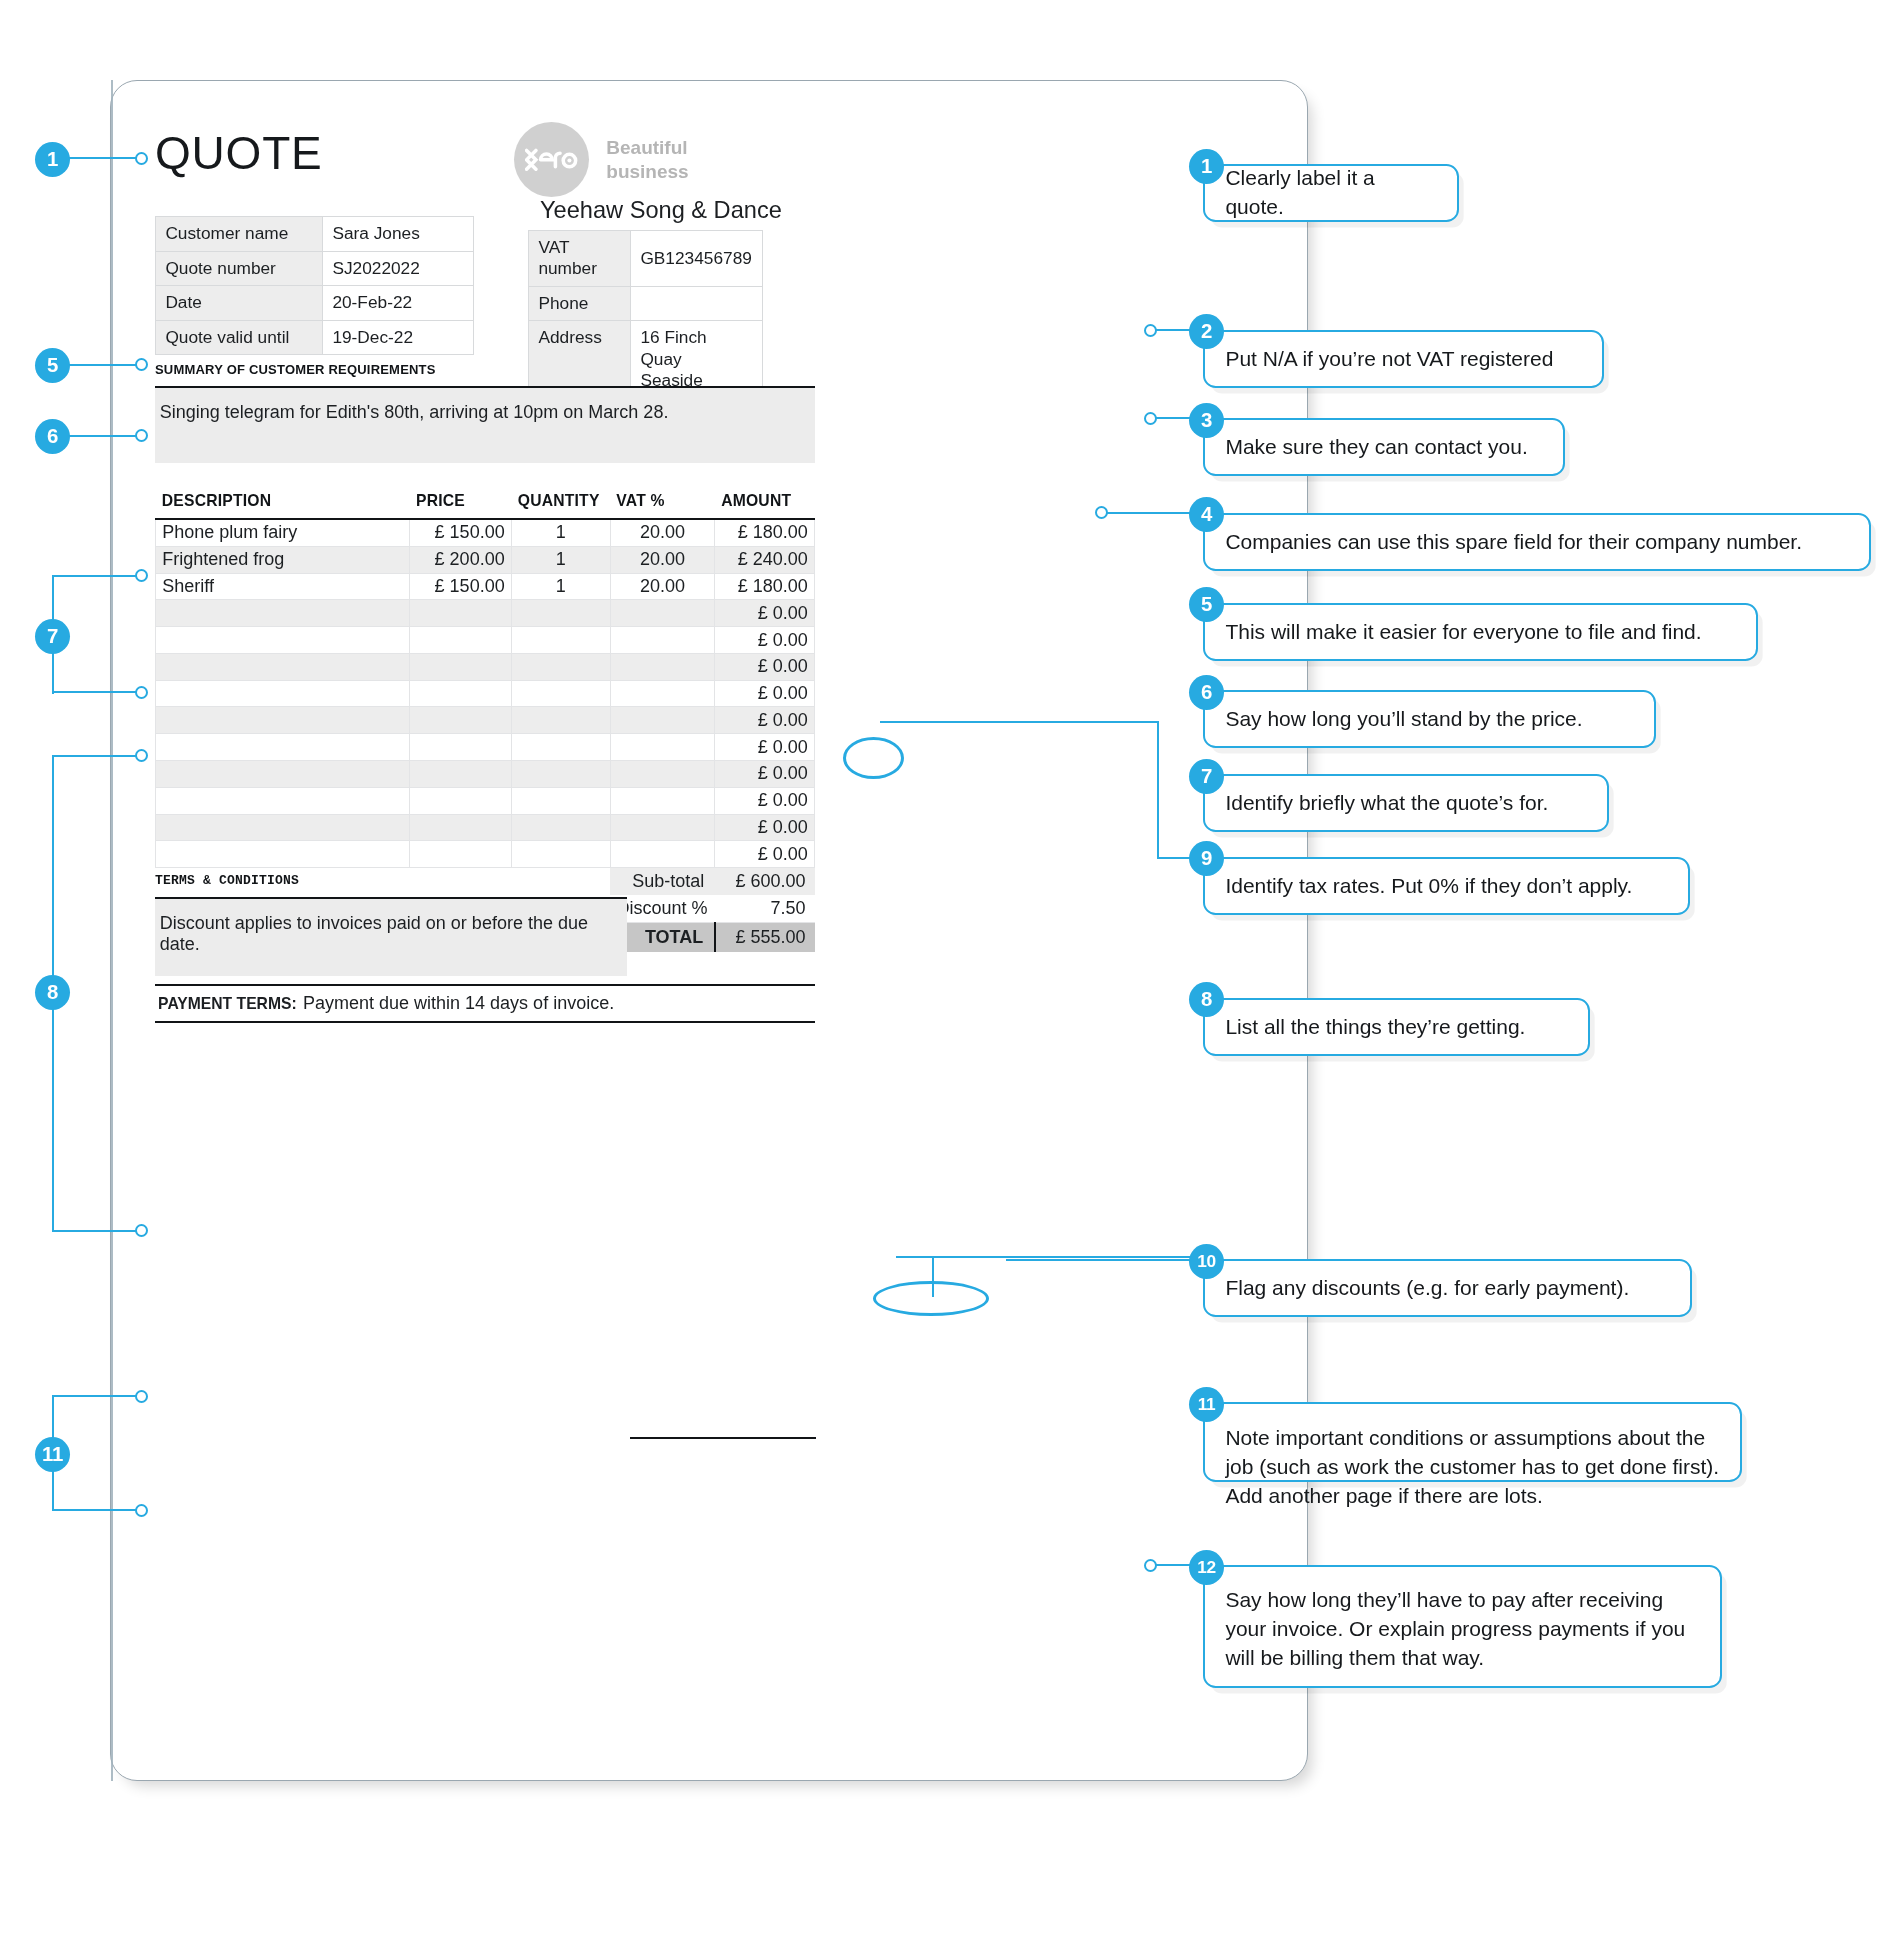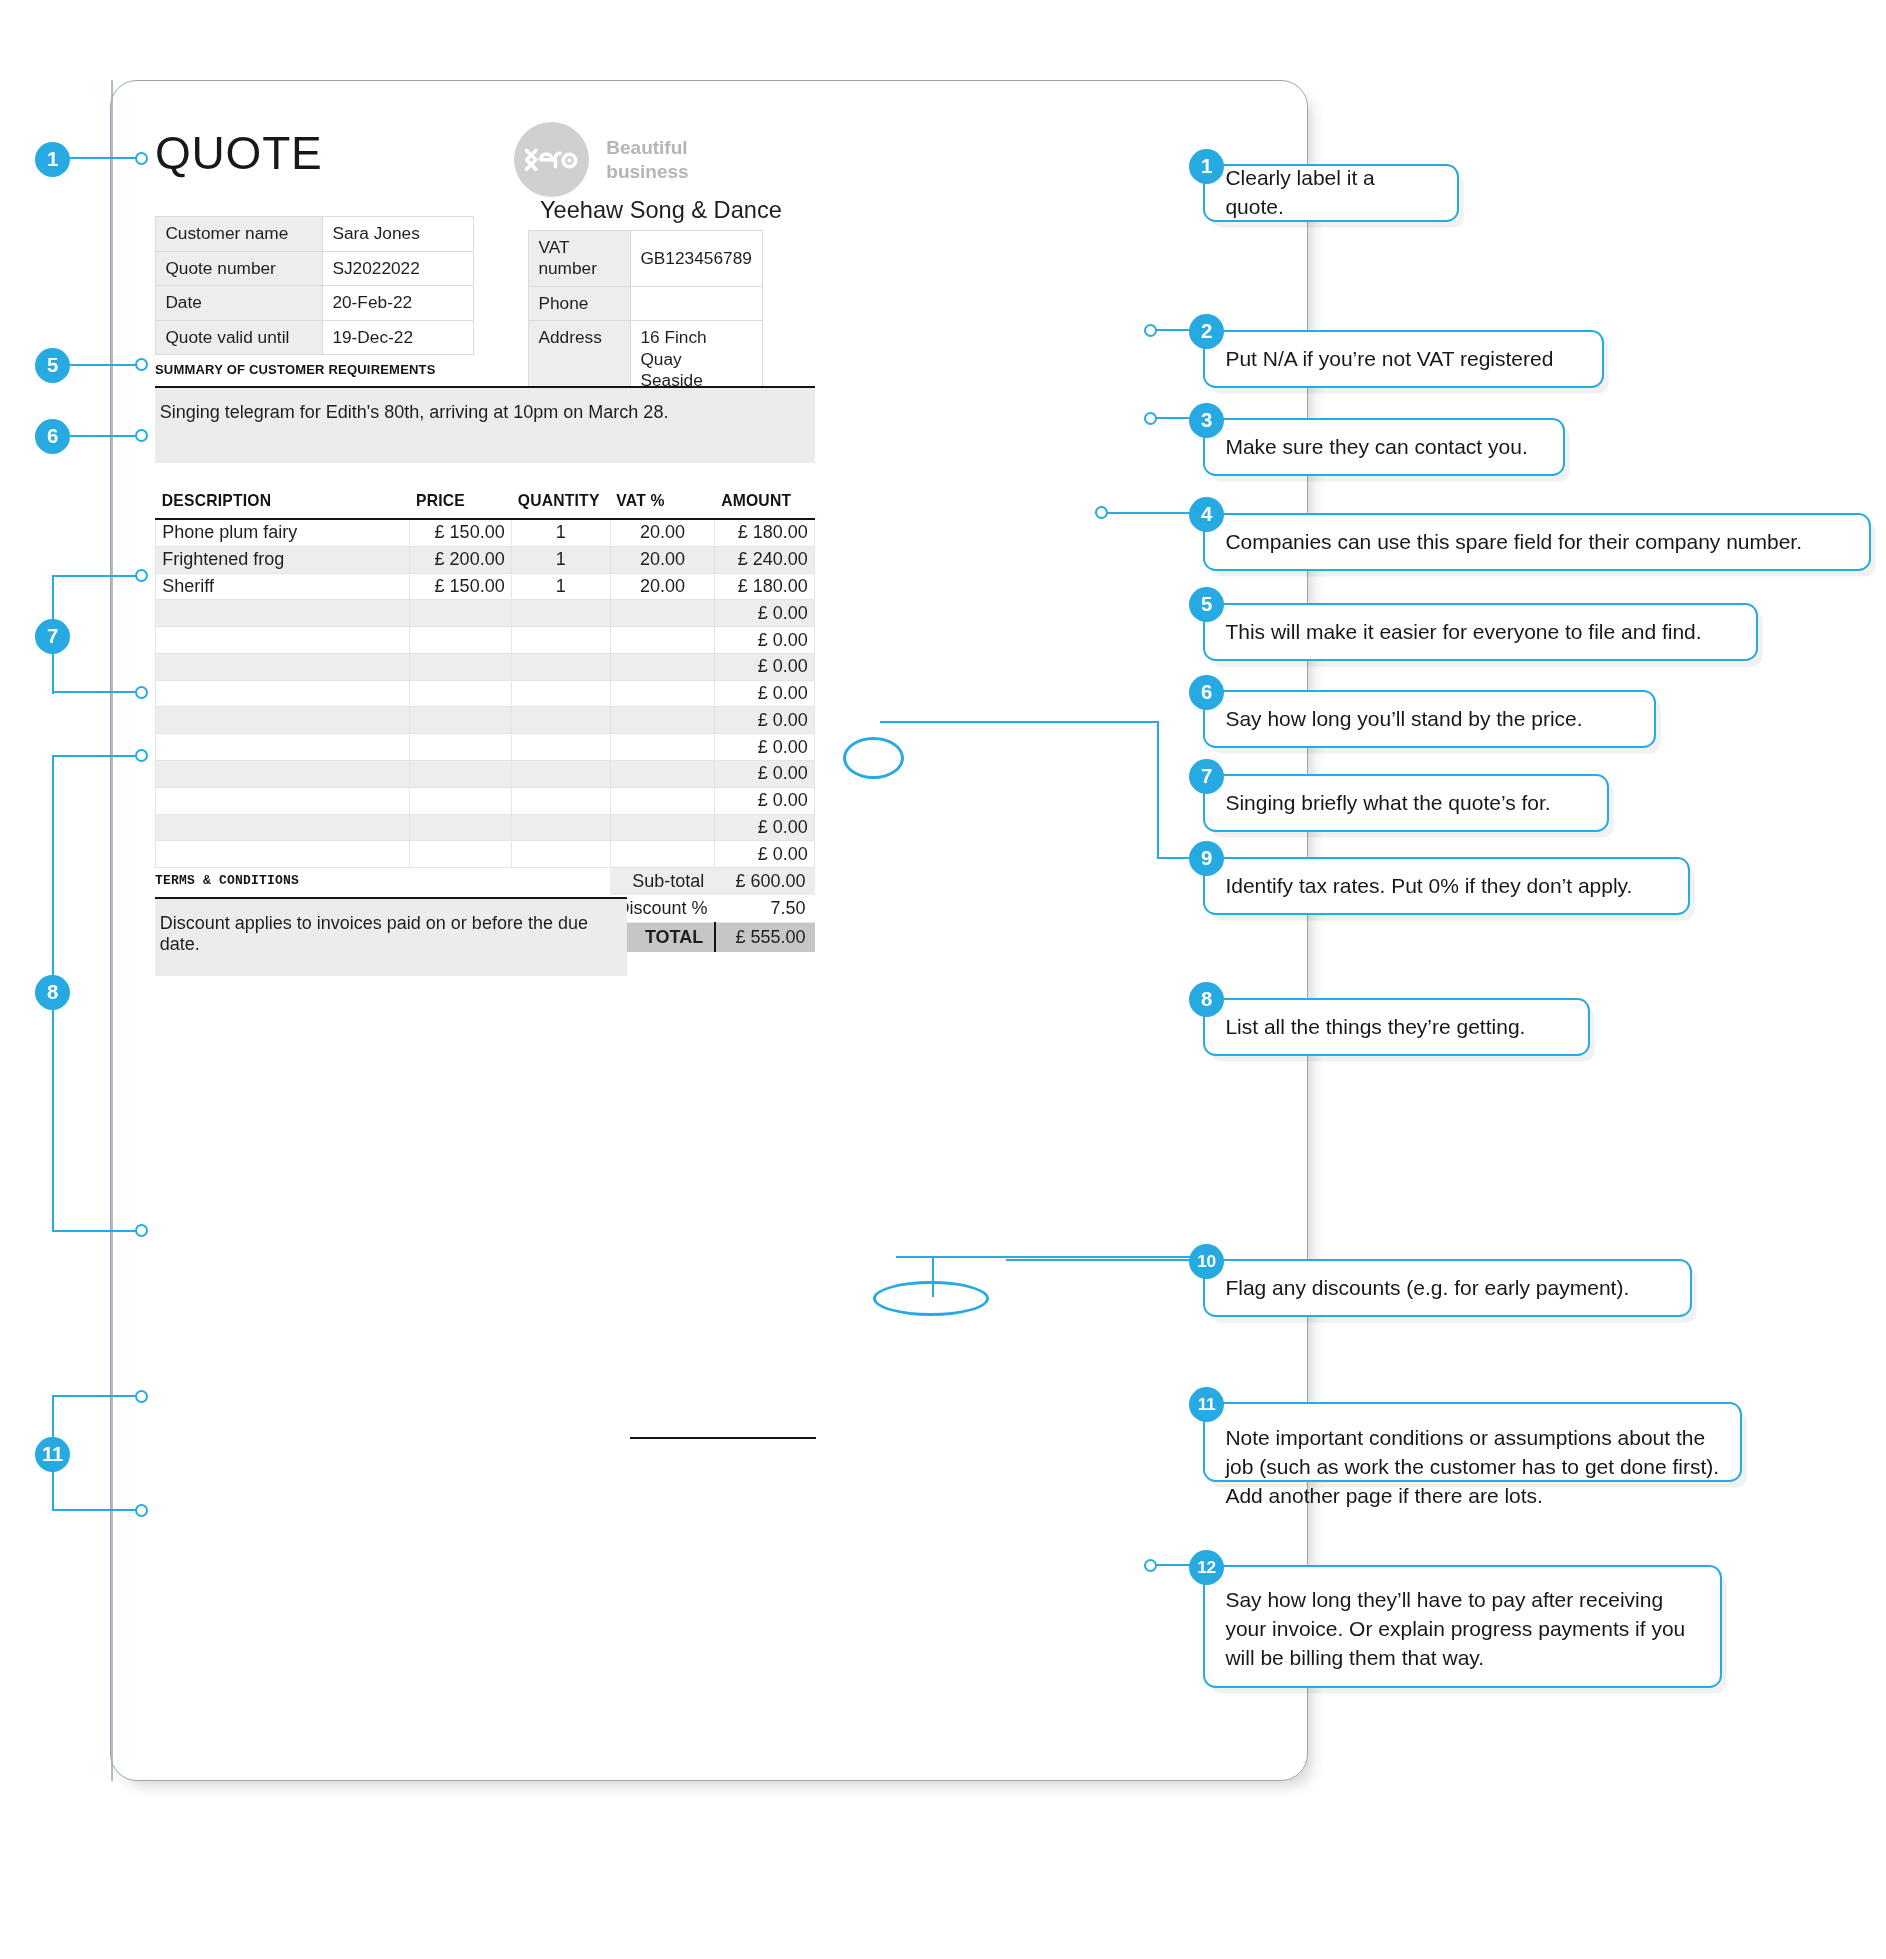--- a/index.html
+++ b/index.html
@@ -402,20 +402,24 @@
         </tbody>
           </table>
         <div class="tot-underline" style="position:absolute; left:475px; top:953px;"></div>
       </div>
 
       <div class="sec-head" style="left:44px; top:792px;font-family:Liberation Mono, monospace;">TERMS &amp; CONDITIONS</div>
       <div class="panel" style="left:44px; top:816px; width:472px; height:79px;">
         <span class="ptext">Discount applies to invoices paid on or before the due date.</span>
       </div>
 
+      <div class="payterms" style="top:903px;">
+        <span class="lbl">PAYMENT TERMS:</span>
+        <span>Payment due within 14 days of invoice.</span>
+      </div>
 
     </div>
   </div>
 
   <div class="ellipse" style="left:843px; top:737px; width:61px; height:42px;"></div>
 
   <div class="ellipse" style="left:873px; top:1281px; width:116px; height:35px;"></div>
 
   <div class="badge" style="left:35px; top:142px;">1</div>
   <div class="lead h" style="left:68px; top:157px; width:74px;"></div>
@@ -481,21 +485,21 @@
     <span class="ctext">This will make it easier for everyone to file and find.</span>
   </div>
 
   <div class="badge" style="left:1189px; top:675px;">6</div>
   <div class="callout" style="left:1203px; top:690px; width:453px; height:58px;">
     <span class="ctext">Say how long you’ll stand by the price.</span>
   </div>
 
   <div class="badge" style="left:1189px; top:759px;">7</div>
   <div class="callout" style="left:1203px; top:774px; width:406px; height:58px;">
-    <span class="ctext">Singing briefly what the quote’s for.</span>
+    <span class="ctext">Identify briefly what the quote’s for.</span>
   </div>
 
   <div class="badge" style="left:1189px; top:841px;">9</div>
   <div class="callout" style="left:1203px; top:857px; width:487px; height:58px;">
     <span class="ctext">Identify tax rates. Put 0% if they don’t apply.</span>
   </div>
 
   <div class="lead h" style="left:880px; top:721px; width:279px;"></div>
   <div class="lead v" style="left:1157px; top:721px; height:138px;"></div>
   <div class="lead h" style="left:1157px; top:857px; width:46px;"></div>

